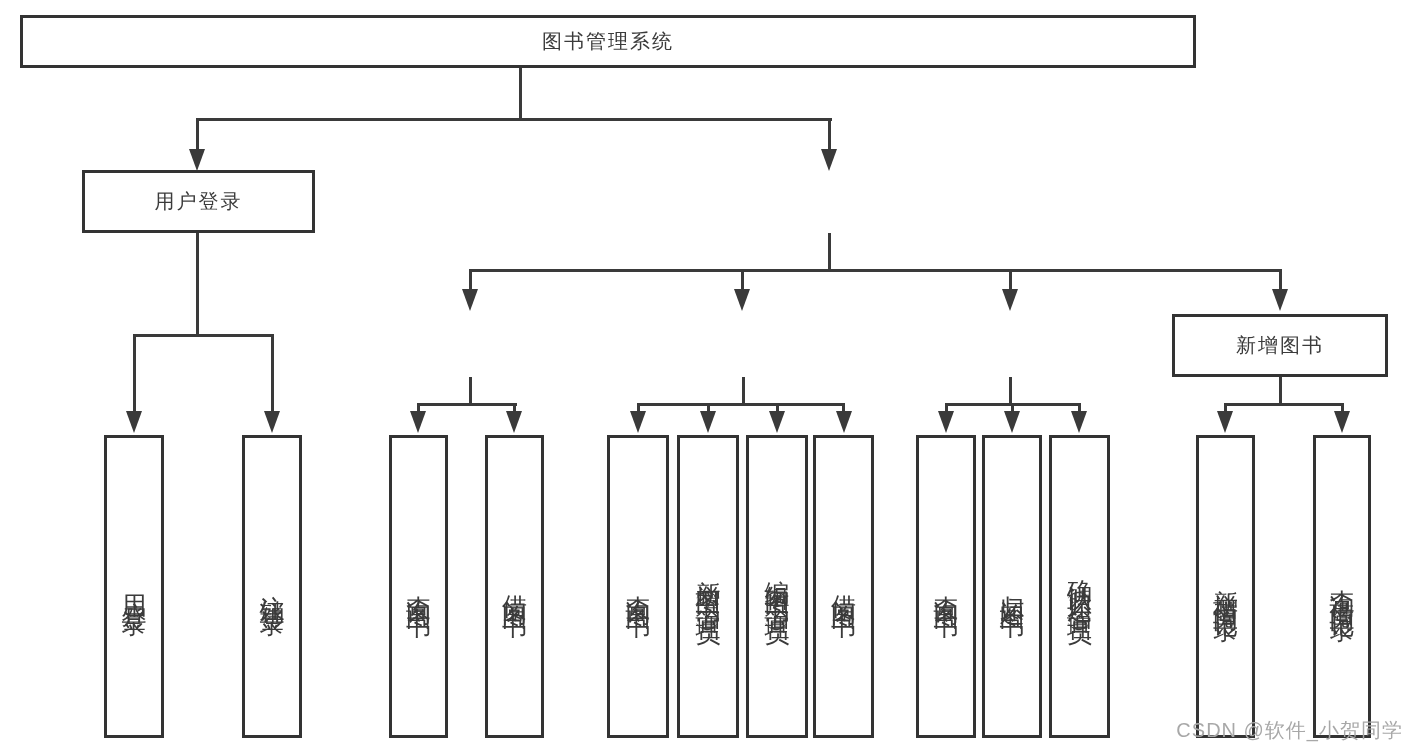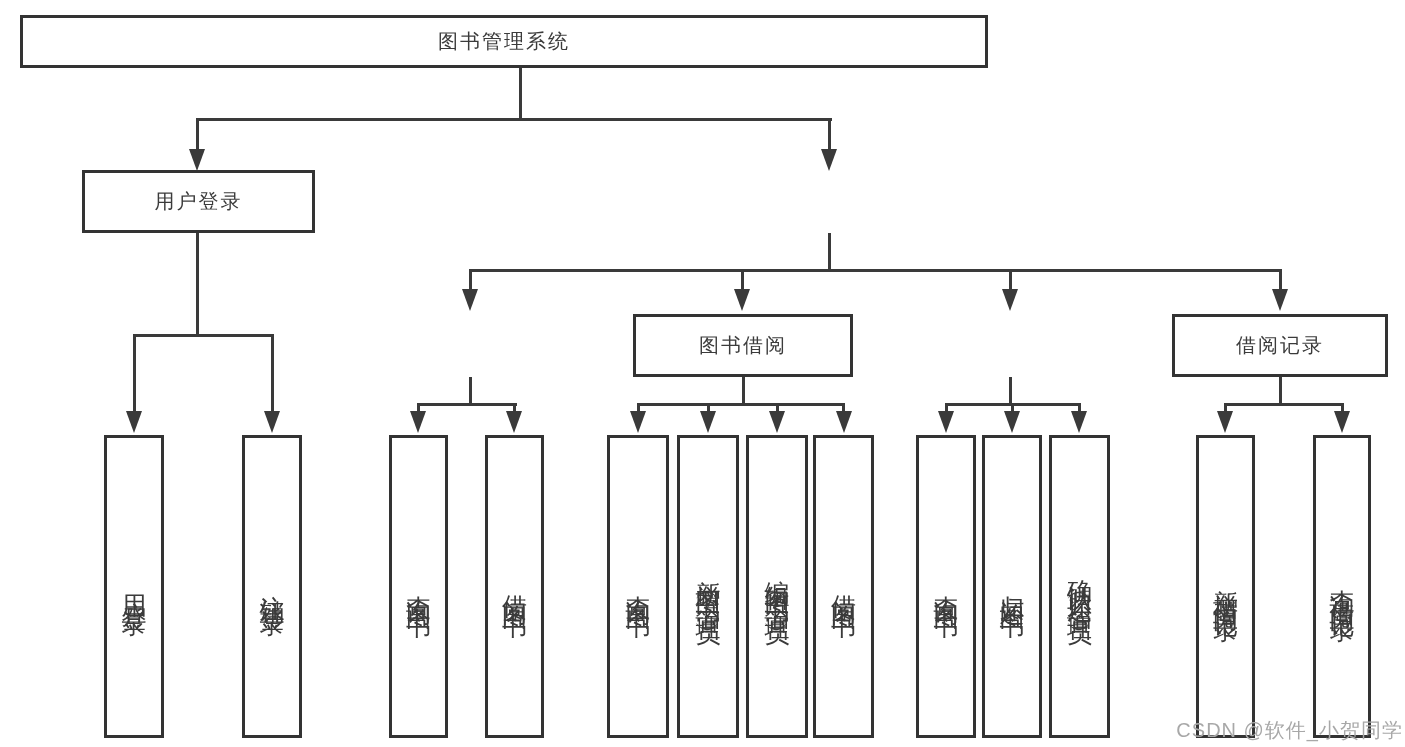--- a/index.html
+++ b/index.html
@@ -47,21 +47,21 @@
     color:#a8a8a8;
     letter-spacing:1px;
     z-index:5;
   }
 </style>
 </head>
 <body>
 
 <div id="stage">
 
-  <div class="box hnode" style="left:20px;top:15px;width:968px;height:53px;">
+  <div class="box hnode" style="left:20px;top:15px;width:1176px;height:53px;">
     <span>图书管理系统</span>
   </div>
 
   <div class="vline" style="left:519px;top:68px;height:53px;"></div>
   <div class="hline" style="left:196px;top:118px;width:636px;"></div>
   <div class="vline" style="left:196px;top:118px;height:34px;"></div>
   <div class="vline" style="left:828px;top:118px;height:34px;"></div>
   <div class="arrow" style="left:189px;top:149px;"></div>
   <div class="arrow" style="left:821px;top:149px;"></div>
 
@@ -80,25 +80,22 @@
   <div class="hline" style="left:469px;top:269px;width:813px;"></div>
   <div class="vline" style="left:469px;top:269px;height:22px;"></div>
   <div class="vline" style="left:741px;top:269px;height:22px;"></div>
   <div class="vline" style="left:1009px;top:269px;height:22px;"></div>
   <div class="vline" style="left:1279px;top:269px;height:22px;"></div>
   <div class="arrow" style="left:462px;top:289px;"></div>
   <div class="arrow" style="left:734px;top:289px;"></div>
   <div class="arrow" style="left:1002px;top:289px;"></div>
   <div class="arrow" style="left:1272px;top:289px;"></div>
 
-  <div class="box hnode" style="left:633px;top:314px;width:220px;height:63px;">
-    <span>图书借阅</span>
-  </div>
   <div class="box hnode" style="left:1172px;top:314px;width:216px;height:63px;">
-    <span>借阅记录</span>
+    <span>新增图书</span>
   </div>
 
   <div class="vline" style="left:469px;top:377px;height:29px;"></div>
   <div class="hline" style="left:417px;top:403px;width:100px;"></div>
   <div class="vline" style="left:417px;top:403px;height:10px;"></div>
   <div class="vline" style="left:513px;top:403px;height:10px;"></div>
   <div class="arrow" style="left:410px;top:411px;"></div>
   <div class="arrow" style="left:506px;top:411px;"></div>
 
   <div class="vline" style="left:742px;top:377px;height:29px;"></div>

